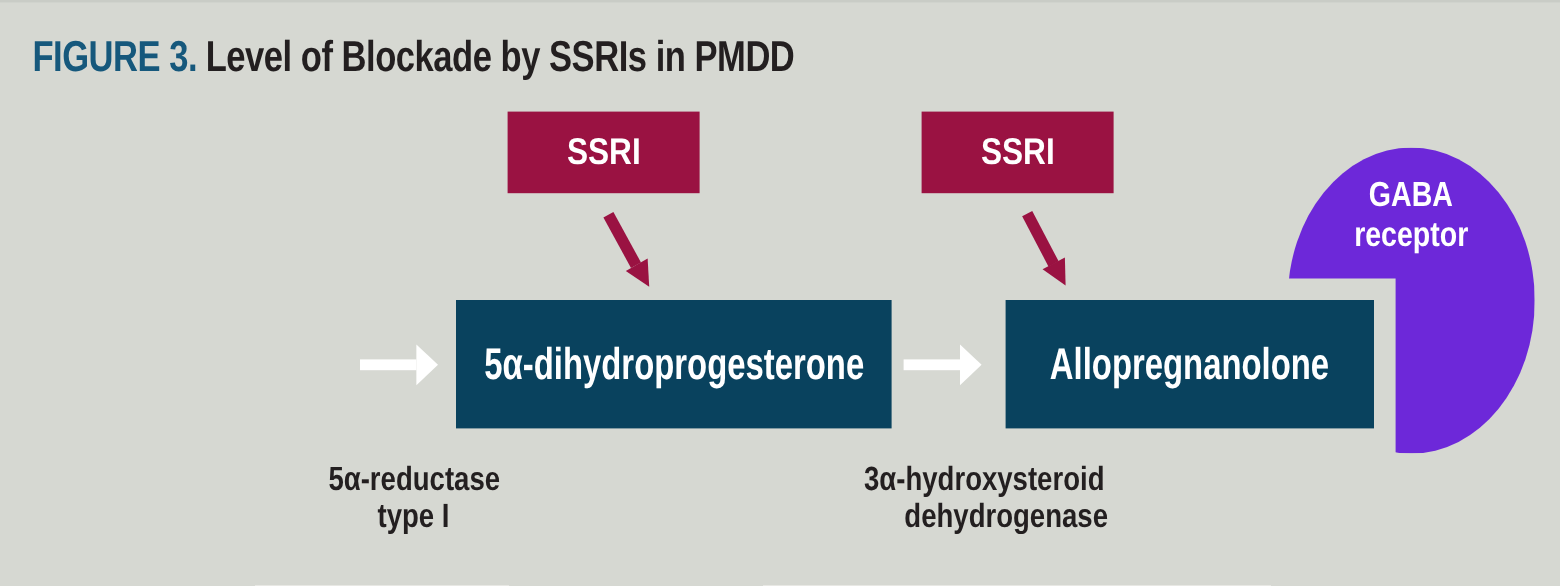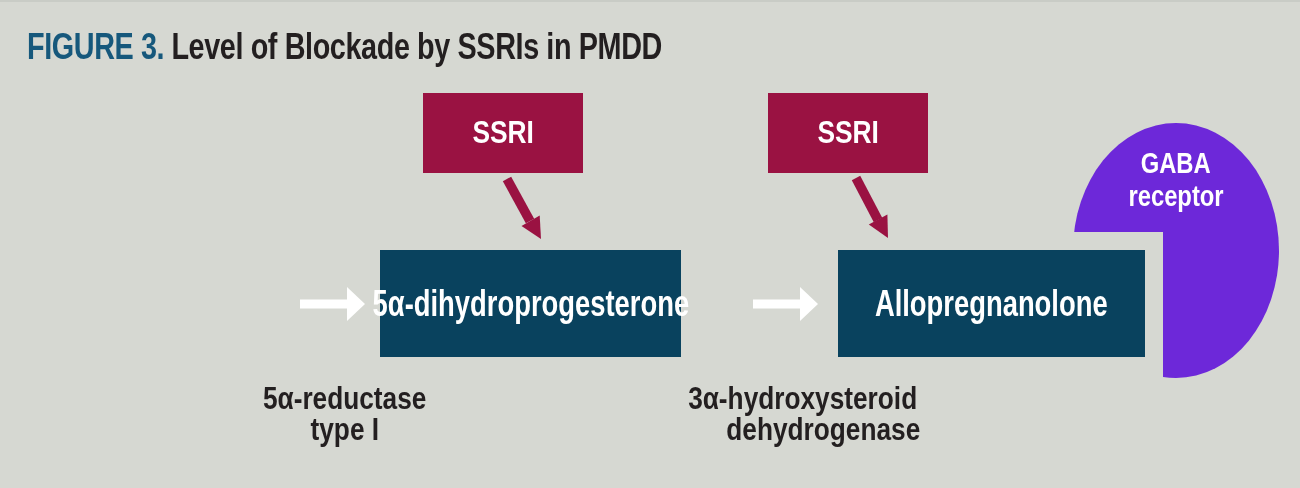--- a/index.html
+++ b/index.html
@@ -14,49 +14,49 @@
 
   .fig-title {
     position:absolute; left:27px; top:26px;
     font-size:36px; font-weight:bold; letter-spacing:-0.5px;
     white-space:nowrap; transform:scaleX(0.8); transform-origin:0 0;
   }
   .fig-title .lbl { color:#16587c; margin-right:9px; }
   .fig-title .txt { color:#231f20; }
 
   .ssri {
-    position:absolute; width:160px; height:80px; background:#9a1242;
+    position:absolute; width:160px; height:68px; background:#9a1242;
     display:flex; align-items:center; justify-content:center;
   }
   .ssri .t { color:#ffffff; font-weight:bold; font-size:31px; display:inline-block; transform:scaleX(0.85); }
   #ssri1 { left:423px; top:93px; }
   #ssri2 { left:768px; top:93px; }
 
   .node {
     position:absolute; top:250px; height:107px; background:#09425e;
     display:flex; align-items:center; justify-content:center;
   }
   .node .t { color:#ffffff; font-weight:bold; font-size:37px; white-space:nowrap; display:inline-block; transform:scaleX(0.74); }
   #node1 { left:35px;  width:252px; }
-  #node2 { left:380px; width:301px; }
+  #node2 { left:380px; width:363px; }
   #node3 { left:838px; width:307px; }
 
   .gaba {
     position:absolute; left:1073px; top:123px; width:206px; height:255px;
     background:#6d28d9; border-radius:50%;
     clip-path:polygon(0 0, 206px 0, 206px 255px, 90px 255px, 90px 109px, 0 109px);
   }
   .gaba-text {
     position:absolute; top:24px; left:0; width:100%;
     text-align:center; color:#ffffff; font-weight:bold;
     font-size:29px; line-height:33px;
   }
   .enzyme {
     position:absolute; top:383px; width:300px; text-align:center;
-    color:#231f20; font-weight:bold; font-size:32px; line-height:31px;
+    color:#231f20; font-weight:bold; font-size:28px; line-height:31px;
   }
   #enz1 { left:195px; }
   #enz2 { left:642px;text-align:right; }
   .cx { display:inline-block; transform:scaleX(0.82); white-space:nowrap; }
 
   .arrows { position:absolute; left:0; top:0; pointer-events:none; }
 </style>
 </head>
 <body>
 

